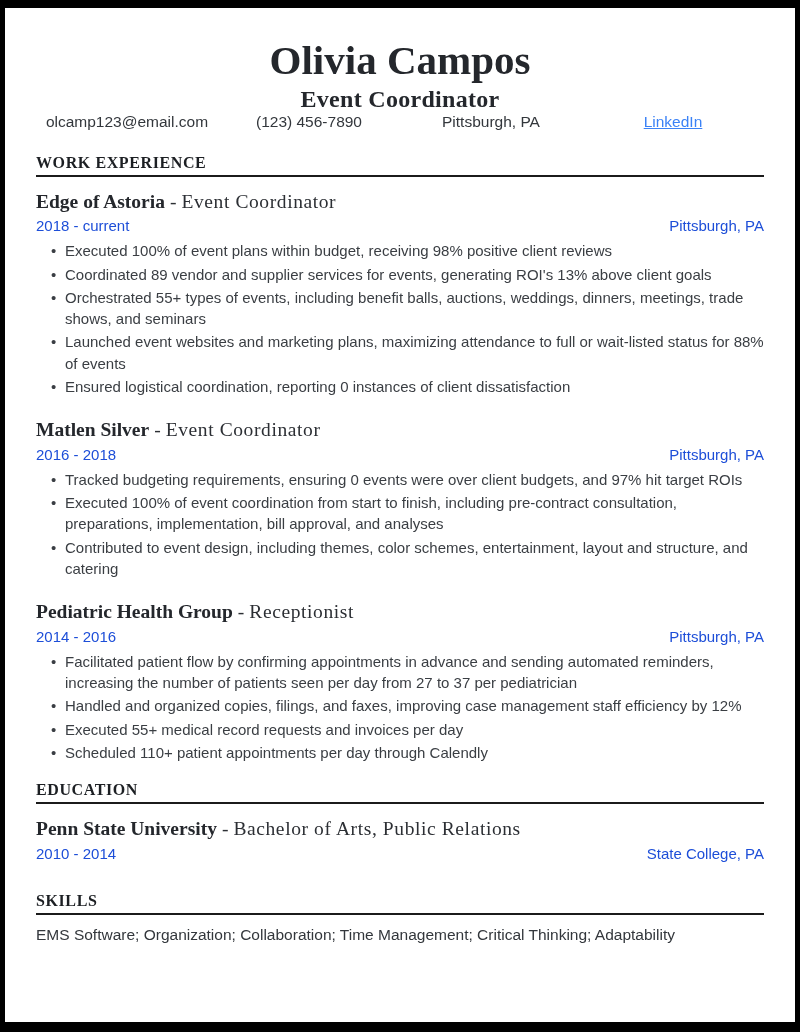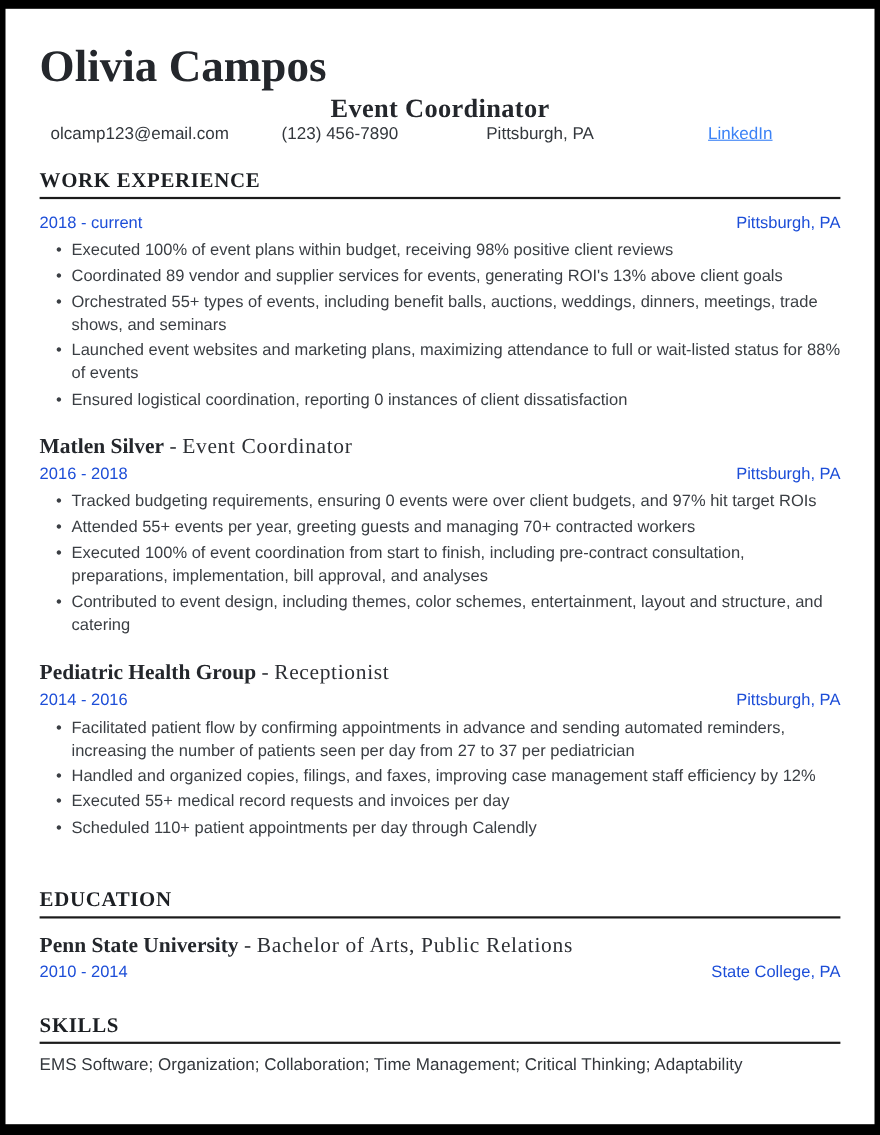--- a/index.html
+++ b/index.html
@@ -15,21 +15,21 @@
   .page {
     position: absolute;
     top: 8px; left: 5px; right: 5px; bottom: 10px;
     background: #ffffff;
     padding: 0 31px;
     overflow: hidden;
   }
   
   .name {
     margin-top: 30px;
-    text-align: left;
+    text-align: center;
     font-family: "Liberation Serif", "DejaVu Serif", serif;
     font-weight: 700;
     font-size: 41px;
     line-height: 1.12;
     color: #24272c;
   }
   .job-title {
     margin-top: 2px;
     text-align: center;
     font-family: "Liberation Serif", "DejaVu Serif", serif;
@@ -51,21 +51,21 @@
   .contact-link {
     color: #3b82f6;
     text-decoration: underline;
     cursor: pointer;
   }
   
   .section { margin-top: 23px; }
   .section-heading {
     font-family: "Liberation Serif", "DejaVu Serif", serif;
     font-weight: 700;
-    font-size: 19px;
+    font-size: 16px;
     letter-spacing: 0.6px;
     color: #1c1f23;
     padding-bottom: 3px;
     border-bottom: 2.5px solid #1b1b1b;
   }
   .entry { margin-top: 13px; }
   .entry + .entry { margin-top: 21px; }
   .entry-title {
     font-family: "Liberation Serif", "DejaVu Serif", serif;
     font-size: 19.5px;
@@ -94,21 +94,21 @@
     color: #3a3e43;
     margin-bottom: 2px;
   }
   ul.bullets li::before {
     content: "•";
     position: absolute;
     left: 15px;
     top: 0;
     color: #3a3e43;
   }
-  .section-education { margin-top: 45px; }
+  .section-education { margin-top: 18px; }
   .section-skills { margin-top: 30px; }
   .skills-line {
     margin-top: 11px;
     font-size: 15.5px;
     color: #33373c;
   }
 </style>
 </head>
 <body>
 
@@ -121,20 +121,23 @@
     <span>olcamp123@email.com</span>
     <span>(123) 456-7890</span>
     <span>Pittsburgh, PA</span>
     <span><a class="contact-link">LinkedIn</a></span>
   </div>
 
   <div class="section">
     <div class="section-heading">WORK EXPERIENCE</div>
 
     <div class="entry">
+      <div class="entry-title">
+        <span class="org">Edge of Astoria</span><span class="sep">-</span><span class="role">Event Coordinator</span>
+      </div>
       <div class="entry-meta">
         <span>2018 - current</span>
         <span>Pittsburgh, PA</span>
       </div>
       <ul class="bullets">
         <li>Executed 100% of event plans within budget, receiving 98% positive client reviews</li>
         <li>Coordinated 89 vendor and supplier services for events, generating ROI's 13% above client goals</li>
         <li>Orchestrated 55+ types of events, including benefit balls, auctions, weddings, dinners, meetings, trade shows, and seminars</li>
         <li>Launched event websites and marketing plans, maximizing attendance to full or wait-listed status for 88% of events</li>
         <li>Ensured logistical coordination, reporting 0 instances of client dissatisfaction</li>
@@ -144,21 +147,20 @@
     <div class="entry">
       <div class="entry-title">
         <span class="org">Matlen Silver</span><span class="sep">-</span><span class="role">Event Coordinator</span>
       </div>
       <div class="entry-meta">
         <span>2016 - 2018</span>
         <span>Pittsburgh, PA</span>
       </div>
       <ul class="bullets">
         <li>Tracked budgeting requirements, ensuring 0 events were over client budgets, and 97% hit target ROIs</li>
-        <li>Attended 55+ events per year, greeting guests and managing 70+ contracted workers</li>
         <li>Executed 100% of event coordination from start to finish, including pre-contract consultation, preparations, implementation, bill approval, and analyses</li>
         <li>Contributed to event design, including themes, color schemes, entertainment, layout and structure, and catering</li>
       </ul>
     </div>
 
     <div class="entry">
       <div class="entry-title">
         <span class="org">Pediatric Health Group</span><span class="sep">-</span><span class="role">Receptionist</span>
       </div>
       <div class="entry-meta">

